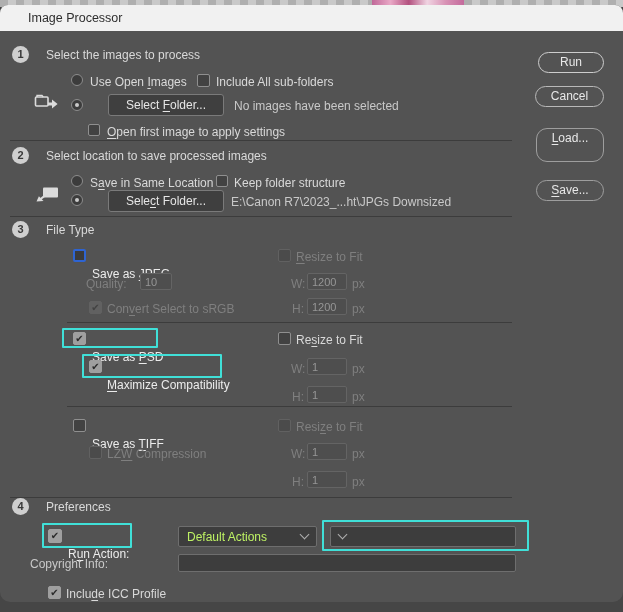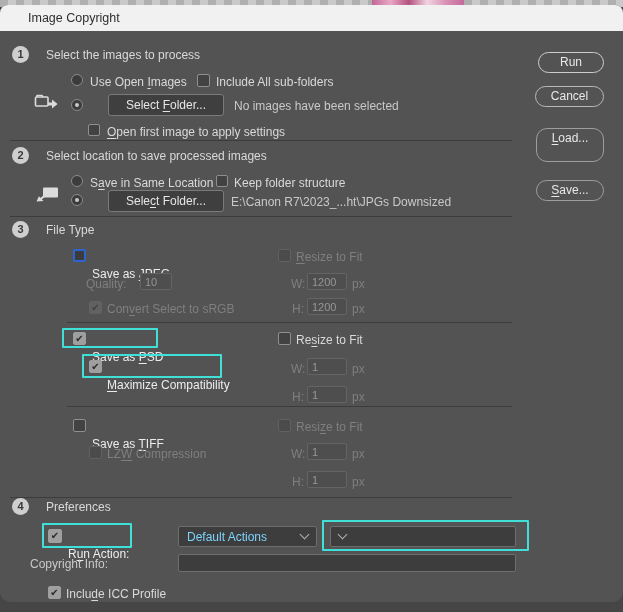--- a/index.html
+++ b/index.html
@@ -37,36 +37,36 @@
   .cb .mark { position:absolute; left:0; right:0; top:-1px; text-align:center; font-size:10px;
     line-height:13px; color:#2b2b2b; }
   .cb.checked.dis .mark { color:#424242; }
   .radio { position:absolute; width:12px; height:12px; border-radius:50%; background:#3c3c3c; border:1px solid #8c8c8c; }
   .radio .dot { position:absolute; left:3px; top:3px; width:4px; height:4px; border-radius:50%; background:#c9c9c9; }
   .inp { position:absolute; font-family:inherit; font-size:11px; padding:0 4px; border-radius:2px;
     background:#4e4e4e; border:1px solid #646464; color:#969696; }
   .inp.en { background:#3d3d3d; border:1px solid #6e6e6e; color:#dddddd; }
   .dd { position:absolute; background:#3d3d3d; border:1px solid #6e6e6e; border-radius:2px;
     display:flex; align-items:center; justify-content:space-between; padding:0 8px; }
-  .dd .sel { font-size:12px; color:#7dd3fc; }
+  .dd .sel { font-size:12px; color:#bef264; }
   .chev { width:7px; height:7px; border-right:1.5px solid #b0b0b0; border-bottom:1.5px solid #b0b0b0;
     transform:rotate(45deg); margin-top:-4px; }
   .hl { position:absolute; border:2px solid #40E0D8; border-radius:1px; pointer-events:none; }
   .icon { position:absolute; }
 </style>
 </head>
 <body>
 
 <div class="stage">
   <div class="checker"></div>
   <div class="pink"></div>
 
   <div class="dialog">
     <div class="titlebar">
-      <span class="t">Image Copyright</span>
+      <span class="t">Image Processor</span>
     </div>
   </div>
 
   <div class="pill" style="left:538px;top:52px;width:66px;height:21px;border:1.5px solid #cdcdcd;">
     <div class="t2"><span>Run</span><span class="u"></span><span></span></div>
   </div>
   <div class="pill" style="left:535px;top:86px;width:69px;height:21px;border:1.5px solid #b9b9b9;">
     <div class="t2"><span>Cancel</span><span class="u"></span><span></span></div>
   </div>
   <div class="pill" style="left:536px;top:128px;width:68px;height:34px;border:1.5px solid #9e9e9e;">

